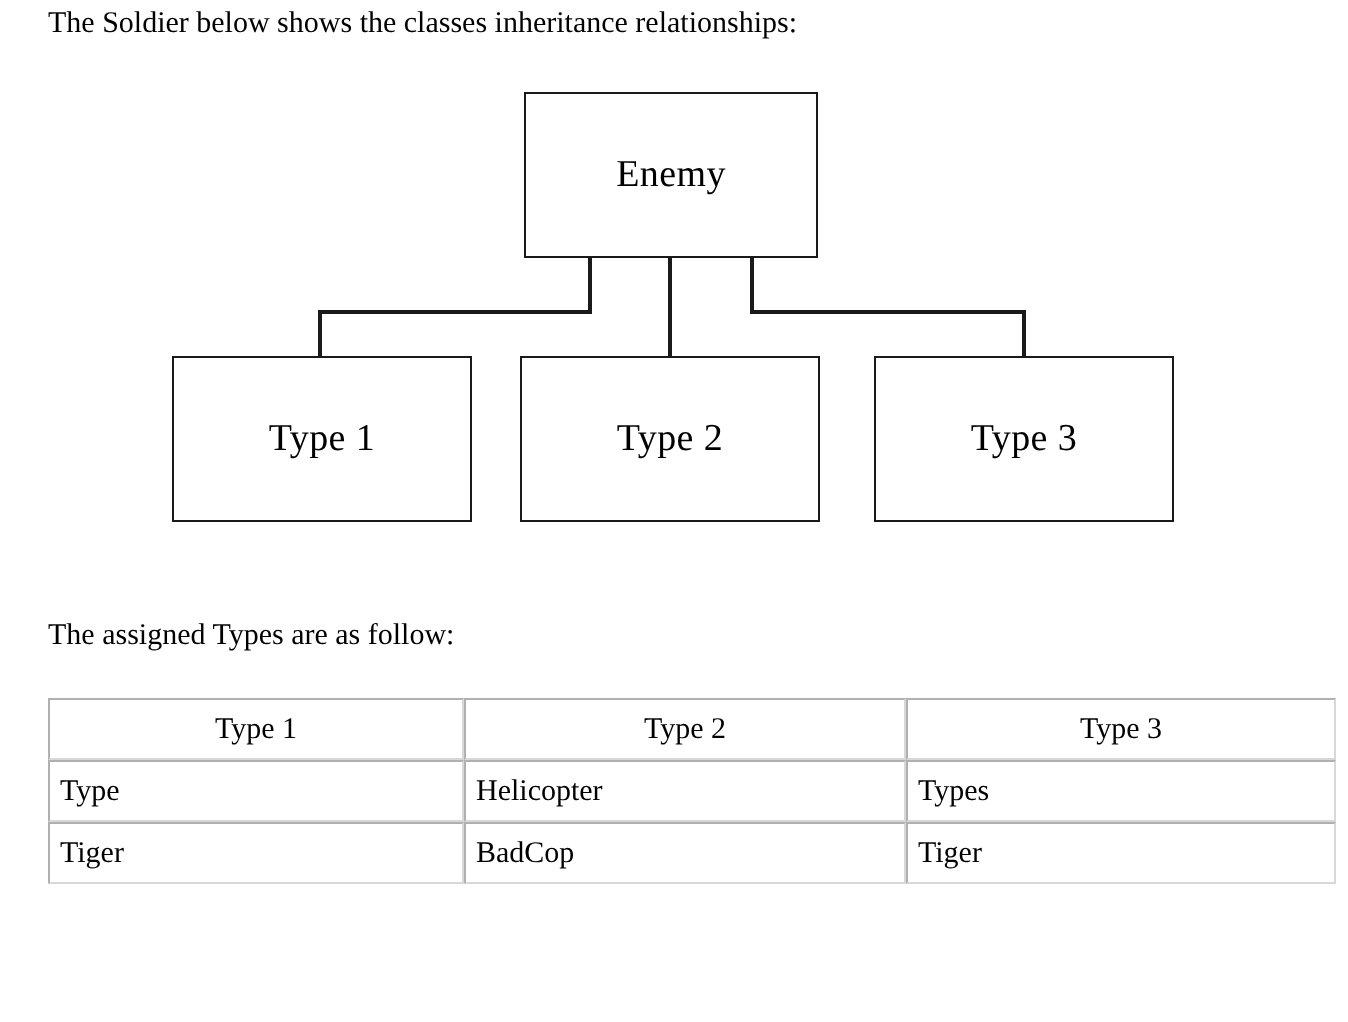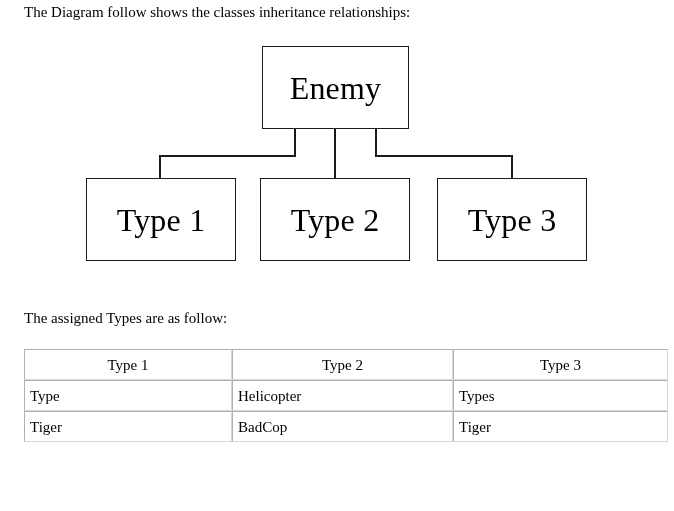--- a/index.html
+++ b/index.html
@@ -39,21 +39,21 @@
   .node-box {
     position: absolute;
     border: 1px solid #1a1a1a;
     background: #ffffff;
     box-sizing: border-box;
     display: flex;
     align-items: center;
     justify-content: center;
   }
   .node-label {
-    font-size: 32px;
+    font-size: 19px;
     line-height: 1;
     color: #000;
     letter-spacing: 0.2px;
   }
 
   #node-enemy  { left: 262px; top: 46px;  width: 147px; height: 83px; }
   #node-type1  { left: 86px;  top: 178px; width: 150px; height: 83px; }
   #node-type2  { left: 260px; top: 178px; width: 150px; height: 83px; }
   #node-type3  { left: 437px; top: 178px; width: 150px; height: 83px; }
 
@@ -106,21 +106,21 @@
   }
   #types-table th { text-align: center; }
   #types-table td { text-align: left; }
   .col-1 { width: 208px; }
   .col-2 { width: 221px; }
   .col-3 { width: 215px; }
 </style>
 </head>
 <body>
 
-<div class="caption" id="caption-diagram">The Diagram follow shows the classes inheritance relationships:</div>
+<div class="caption" id="caption-diagram">The Soldier below shows the classes inheritance relationships:</div>
 
 <div id="class-diagram">
 
   <div class="node-box" id="node-enemy">
     <span class="node-label">Enemy</span>
   </div>
 
   <div class="conn conn-v" id="conn-left-stub"></div>
   <div class="conn conn-h" id="conn-left-horiz"></div>
   <div class="conn conn-v" id="conn-left-drop"></div>

